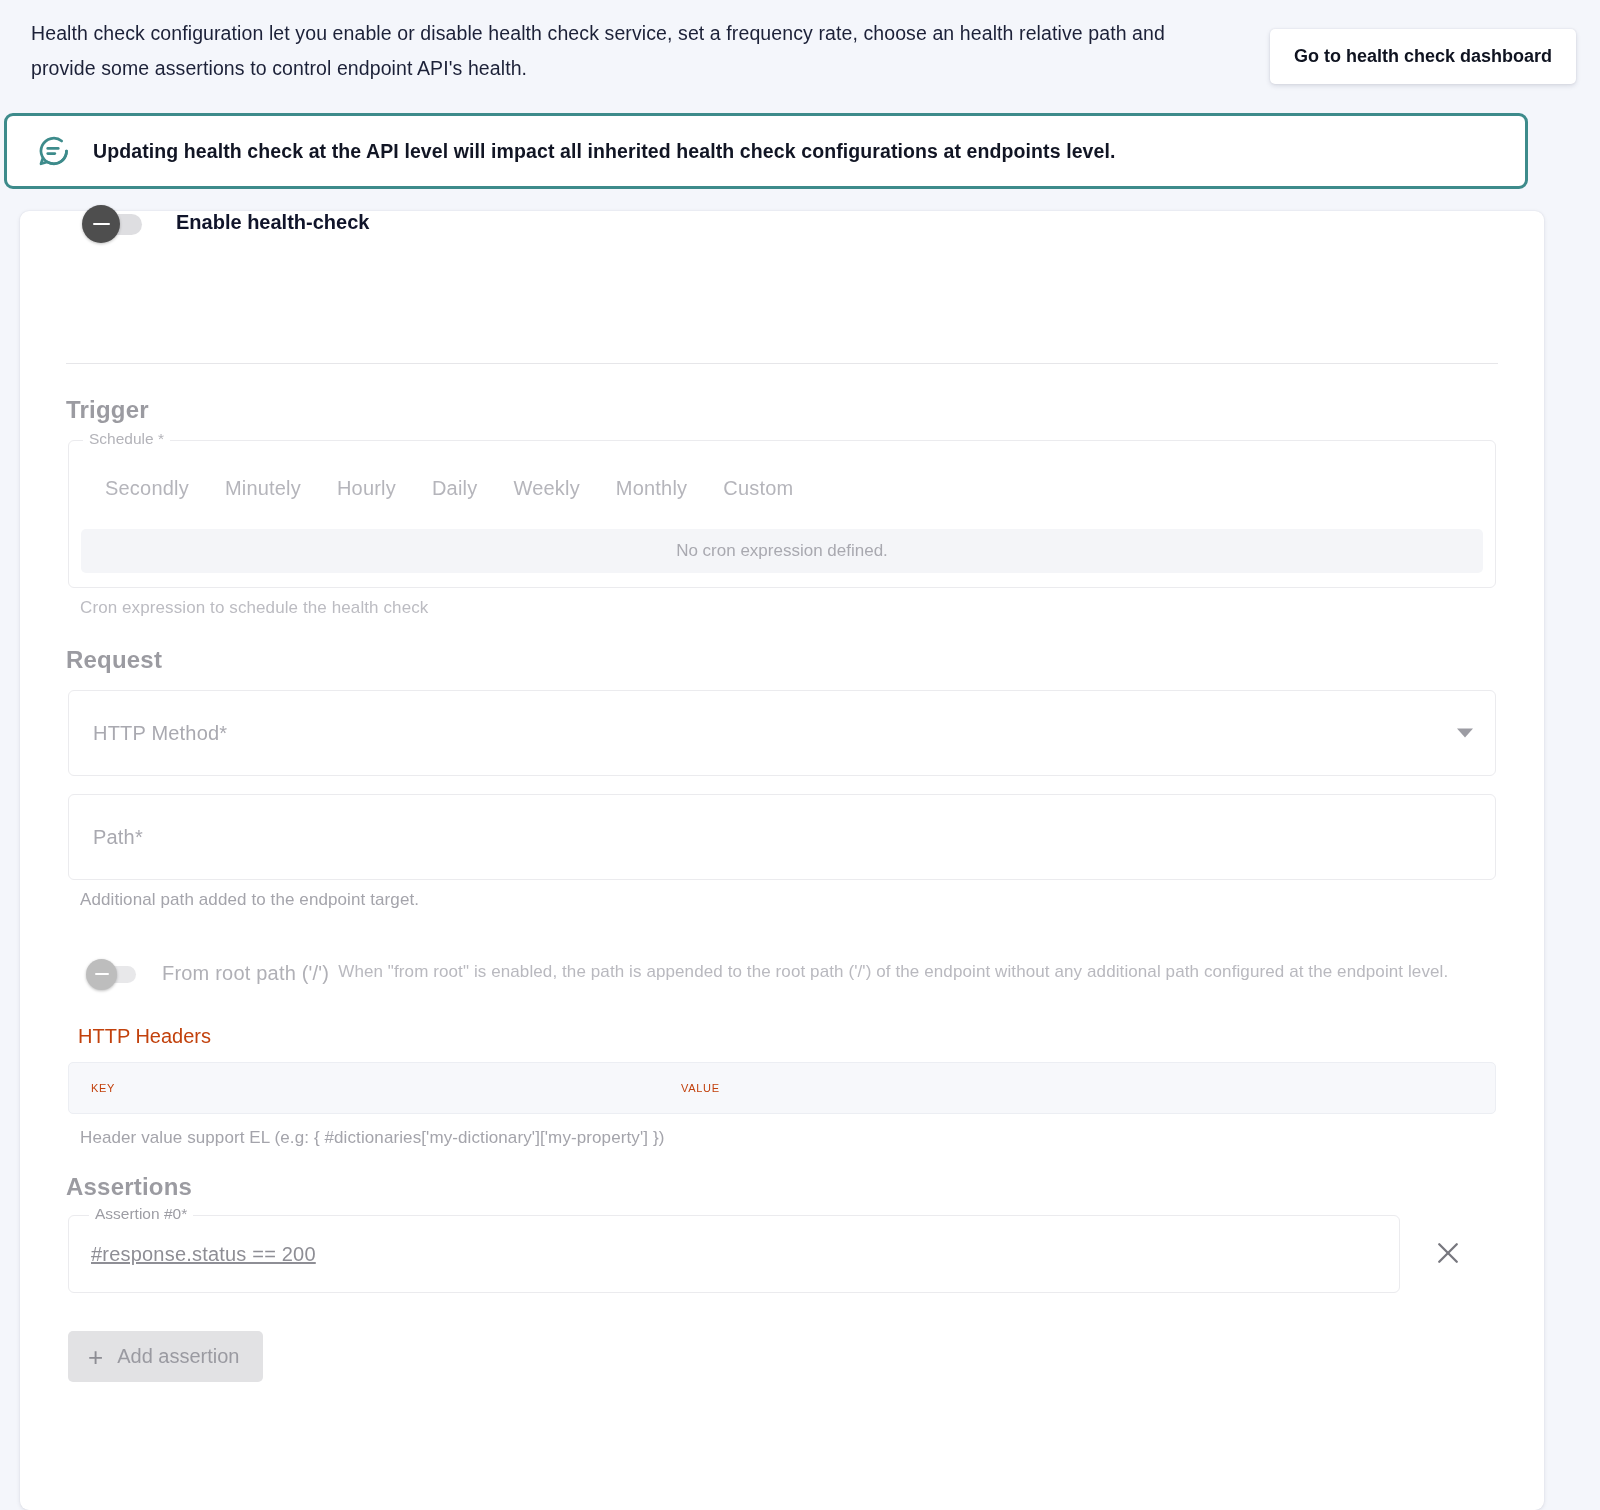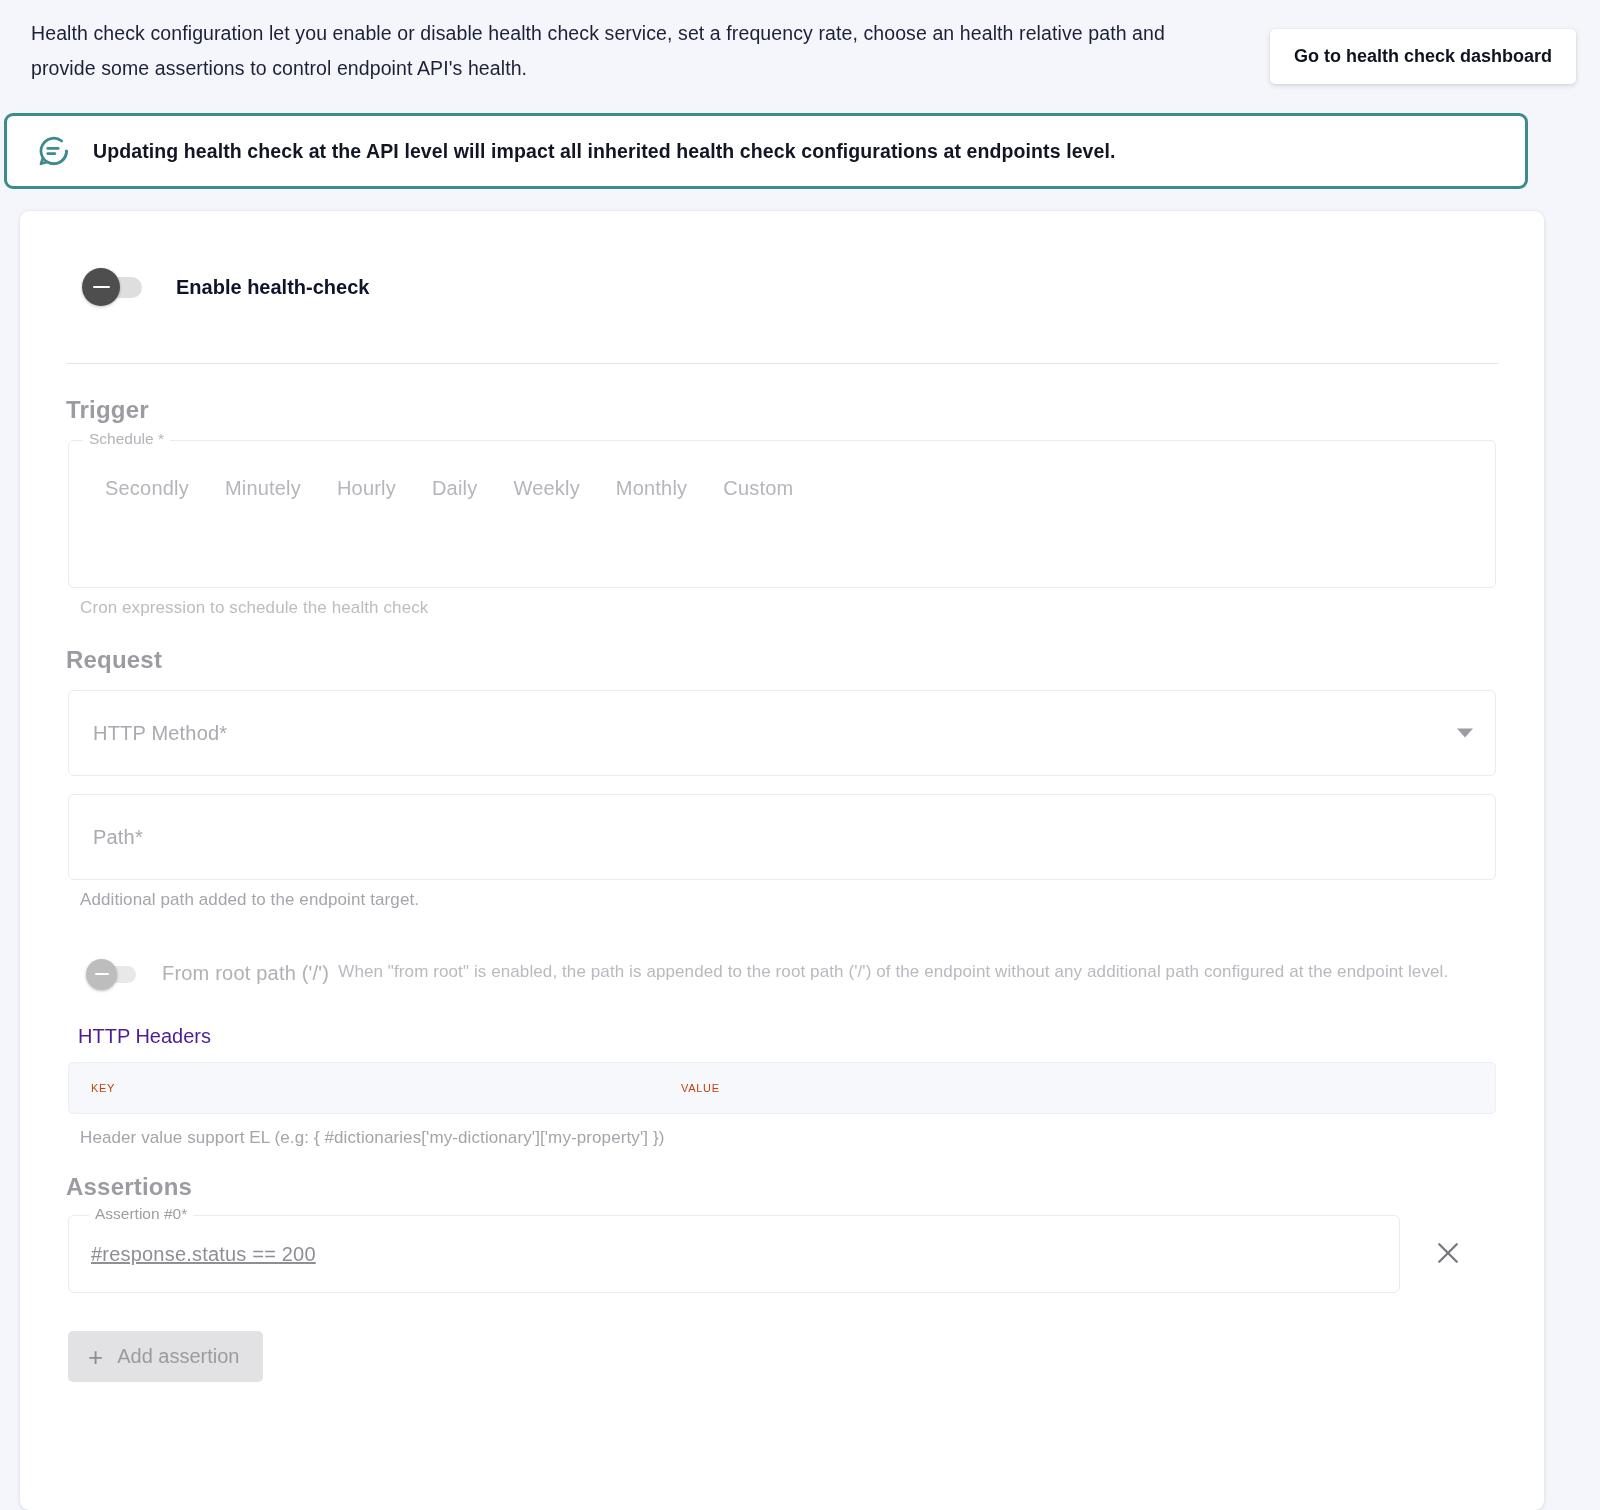--- a/index.html
+++ b/index.html
@@ -46,21 +46,21 @@
   }
 
   
   .card {
     position: absolute; top: 211px; left: 20px; width: 1524px; min-height: 1299px;
     background: #ffffff; border-radius: 9px;
     box-shadow: 0 1px 4px rgba(25,30,60,.10), 0 0 2px rgba(25,30,60,.07);
     padding: 0 24px;
   }
 
-  .enable-row { display: flex; align-items: center; gap: 34px; height: 152px; padding-left: 38px; }
+  .enable-row { display: flex; gap: 34px; height: 152px; padding-left: 38px; }
 
   
   .toggle { position: relative; width: 60px; height: 26px; flex: none; cursor: pointer; }
   .toggle .track {
     position: absolute; left: 14px; top: 3px; width: 46px; height: 21px;
     background: #dedee1; border-radius: 11px;
   }
   .toggle .knob {
     position: absolute; left: 0; top: -6px; width: 38px; height: 38px;
     border-radius: 50%; background: #4e4e4e;
@@ -122,21 +122,21 @@
     width: 0; height: 0; border-left: 8px solid transparent; border-right: 8px solid transparent;
     border-top: 9px solid #9c9ca3;
   }
   .gap-18 { height: 18px; }
 
   .fromroot-row { display: flex; align-items: center; gap: 24px; padding: 52px 0 0 42px; }
   .fromroot-texts { display: flex; flex-direction: row; gap: 9px; }
   .fromroot-title { font-size: 20px; color: #b0b0b6; letter-spacing: .2px; }
   .fromroot-desc { font-size: 17px; color: #b9b9bf; letter-spacing: .1px; }
 
-  .headers-title { font-size: 20px; color: #4c1d95; padding: 40px 0 14px 34px; }
+  .headers-title { font-size: 20px; color: #c2410c; padding: 40px 0 14px 34px; }
   .headers-table {
     margin: 0 24px; background: #f7f8fb; border: 1px solid #eceef3;
     border-radius: 5px; height: 52px; display: flex; align-items: center;
   }
   .th { font-size: 11px; color: #c2410c; letter-spacing: .7px; }
   .th.key { padding-left: 22px; width: 612px; }
 
   .assertion-row { display: flex; align-items: center; gap: 0; margin: 0 24px; }
   .assertion-field {
     position: relative; flex: 1 1 auto; height: 78px;
@@ -204,20 +204,21 @@
       <span class="legend">Schedule *</span>
       <div class="tabs">
         <div class="tab">Secondly</div>
         <div class="tab">Minutely</div>
         <div class="tab">Hourly</div>
         <div class="tab">Daily</div>
         <div class="tab">Weekly</div>
         <div class="tab">Monthly</div>
         <div class="tab">Custom</div>
       </div>
+      <div class="cron-box">No cron expression defined.</div>
     </div>
     <div class="helper">Cron expression to schedule the health check</div>
 
     
     <div class="section-title request">Request</div>
 
     <div class="field input-field">
       <span class="placeholder">HTTP Method*</span>
       <span class="caret"></span>
     </div>

